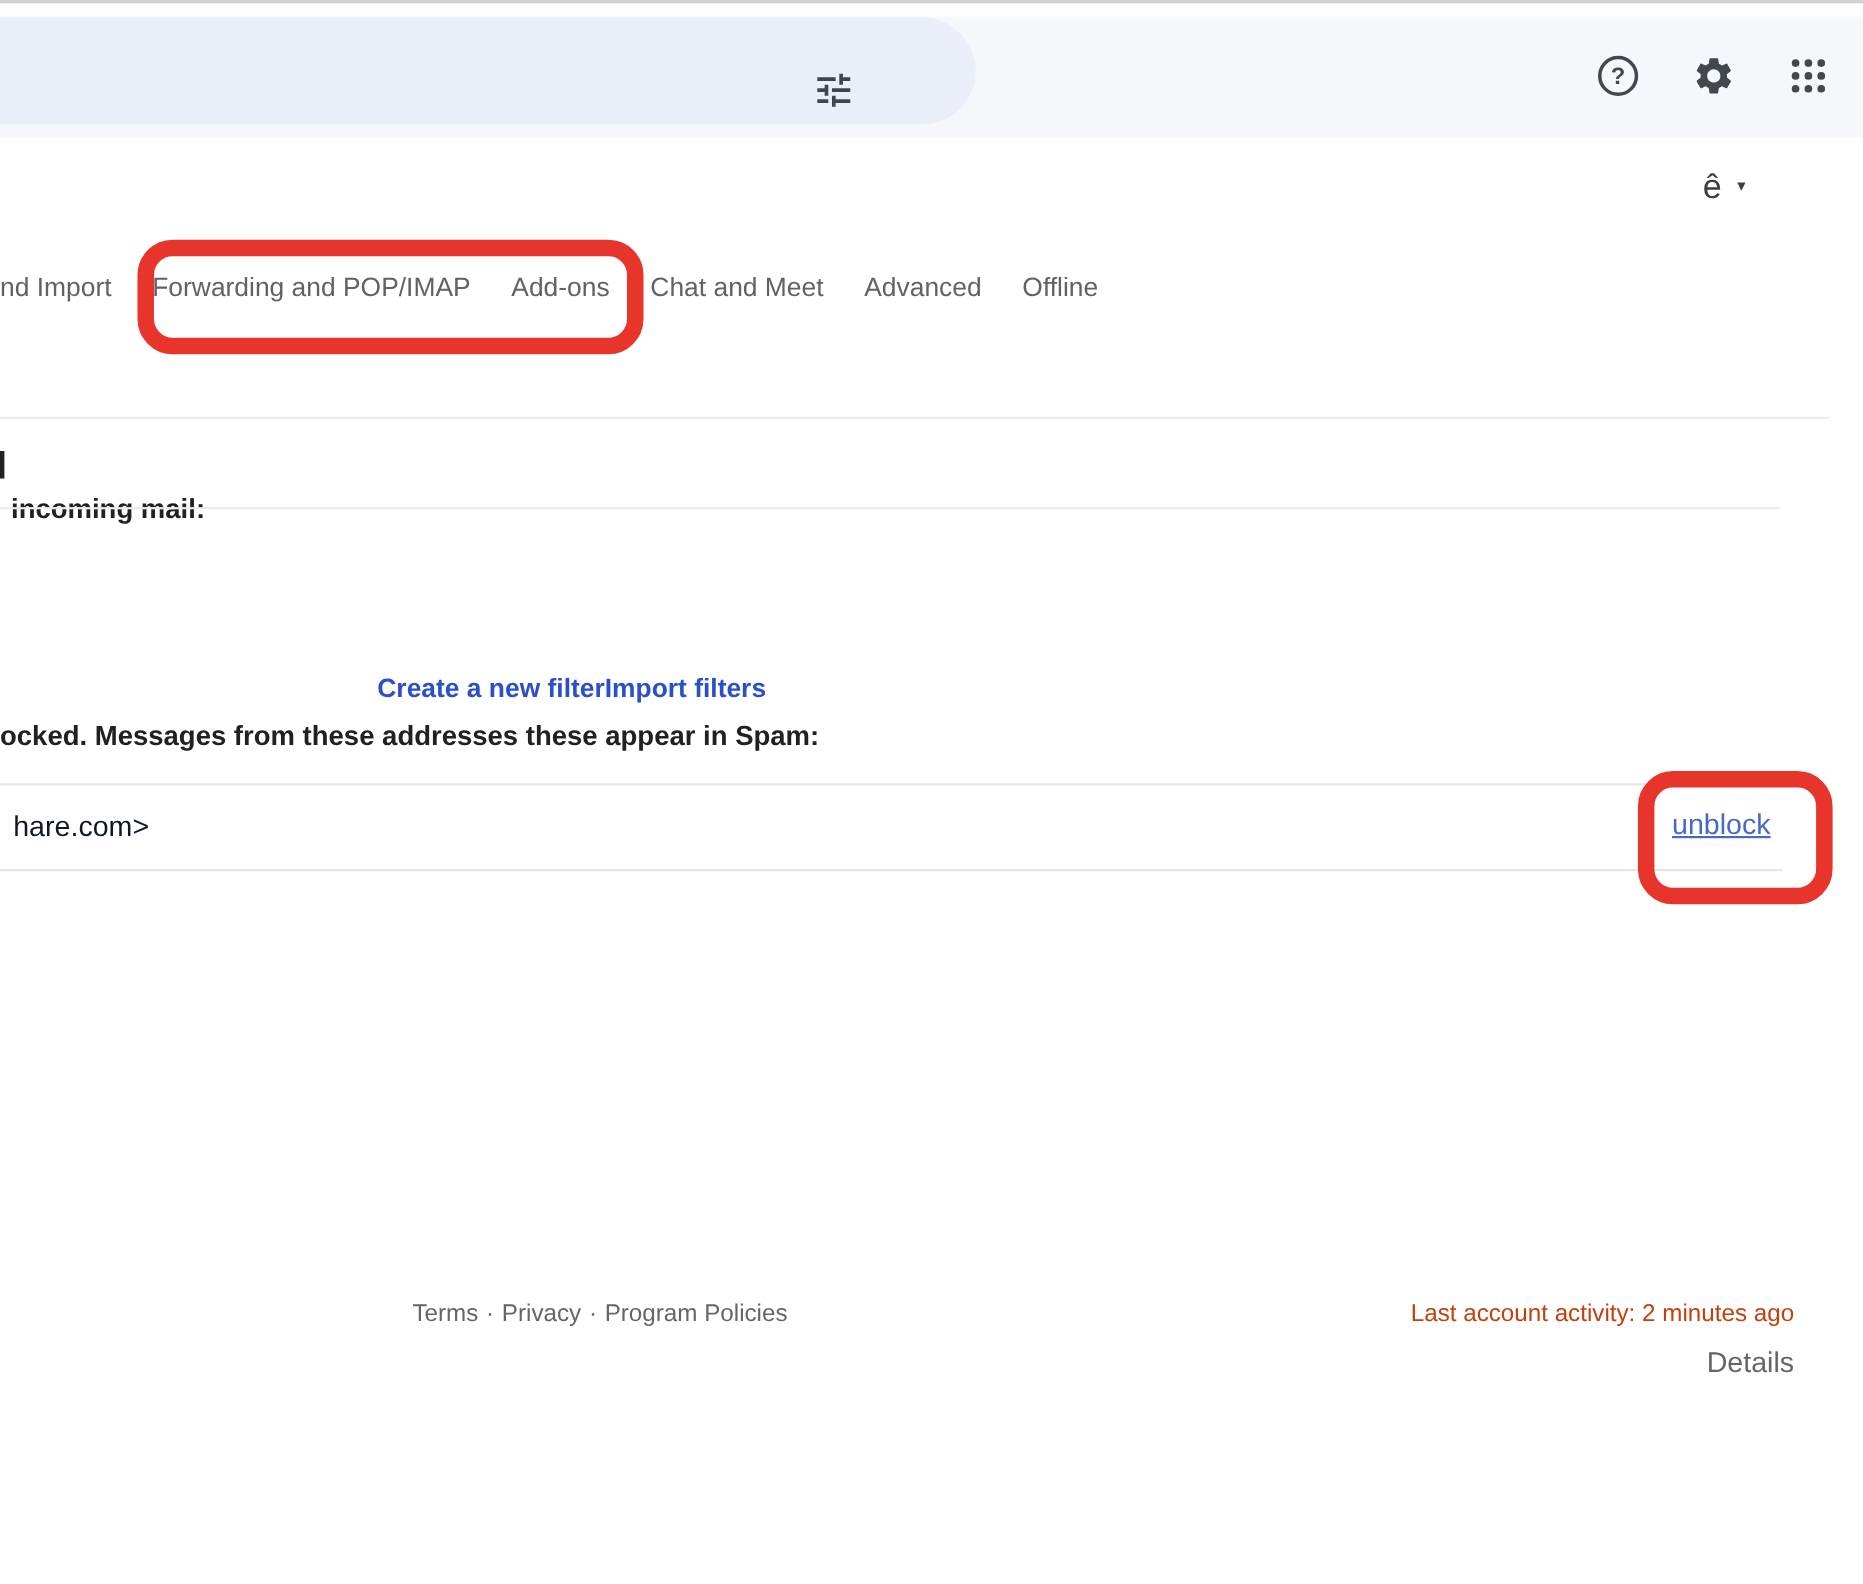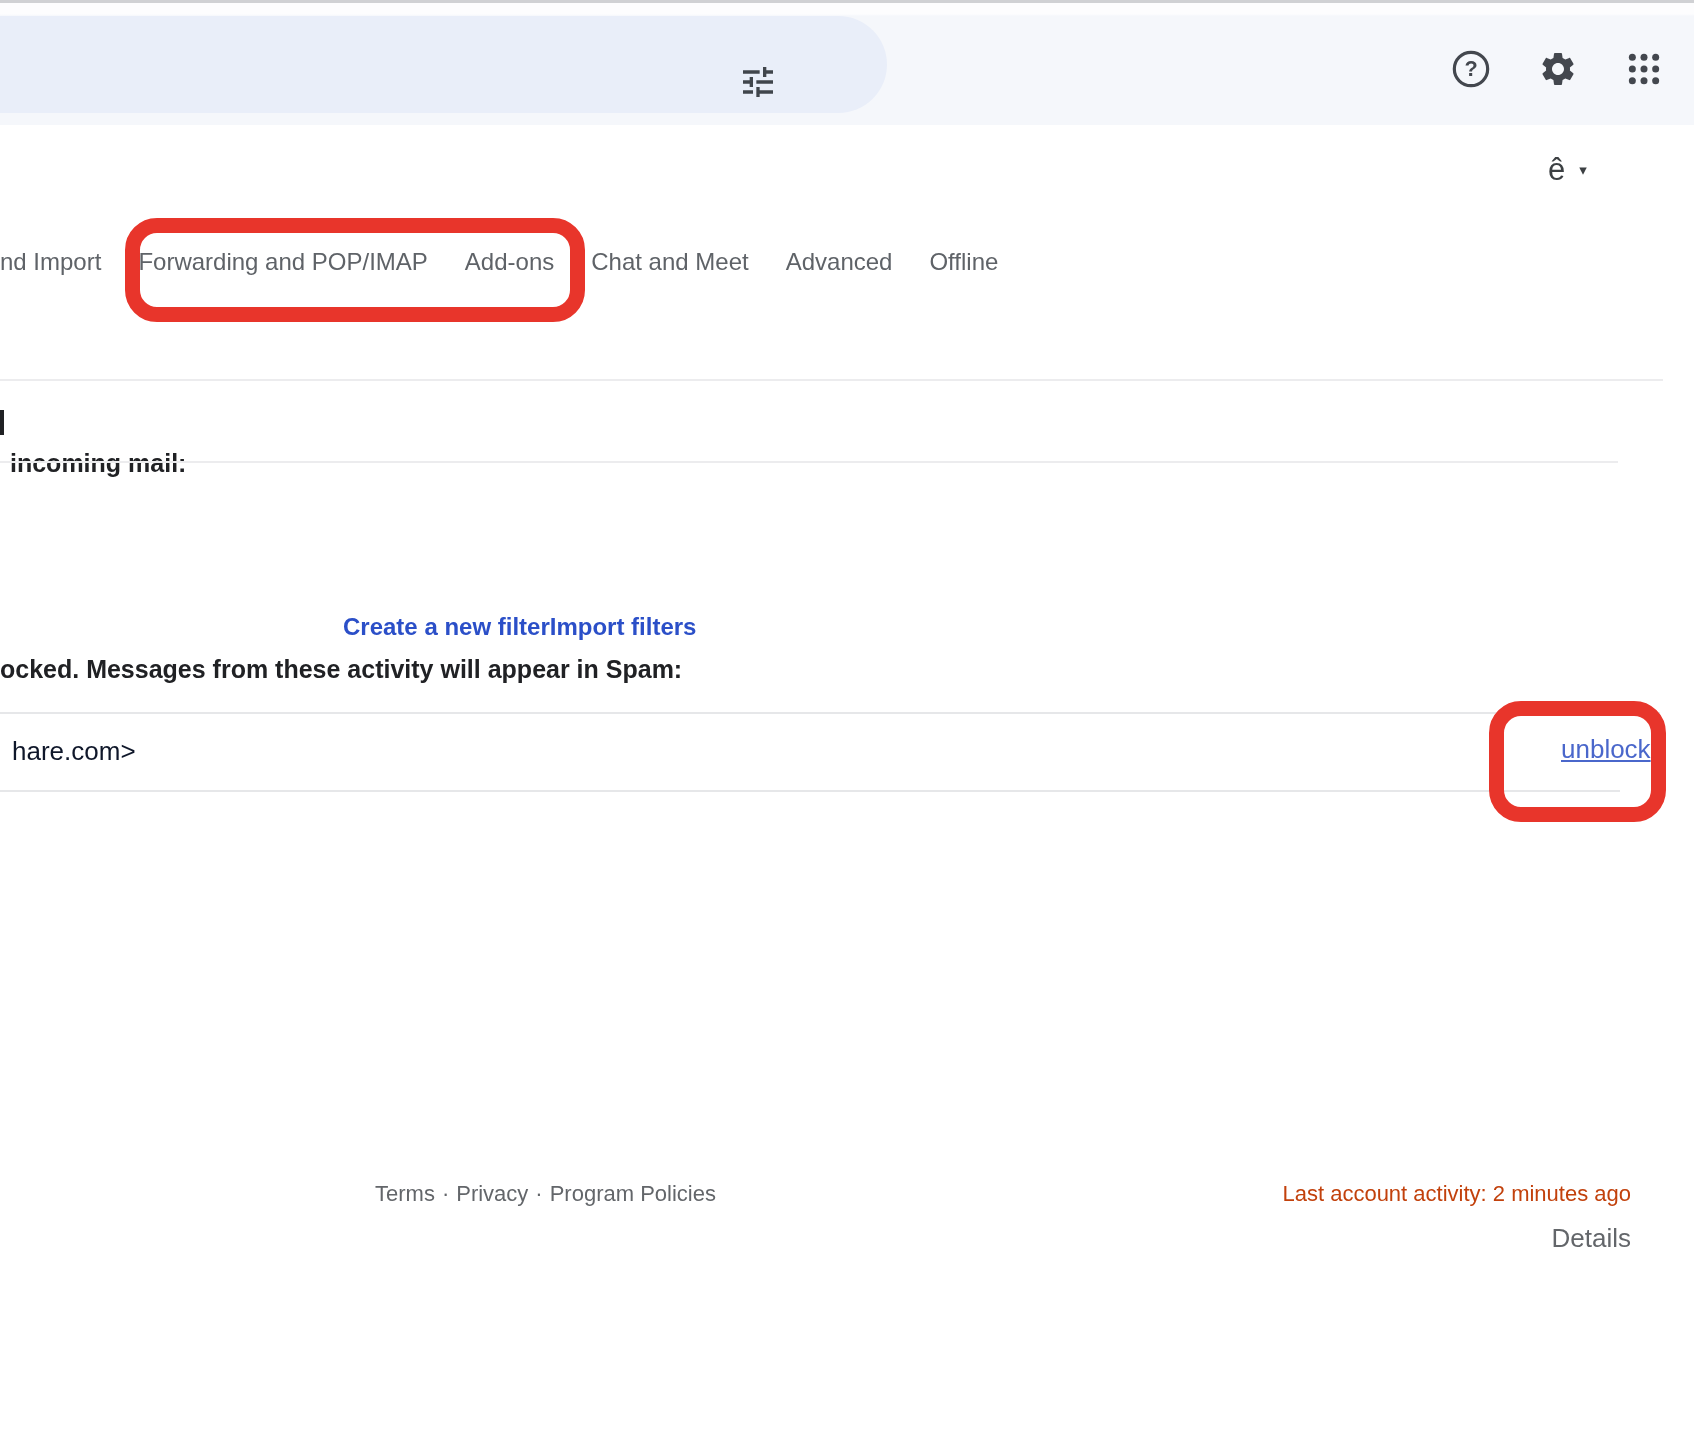--- a/index.html
+++ b/index.html
@@ -52,21 +52,21 @@
   .heading-blocked  { left:0;   top:655px; }
   .text-fragment { position:absolute; left:0; top:410px; width:4px; height:25px; background:#202124; }
 
   .filter-links { position:absolute; left:343px; top:613px; display:flex; }
   .filter-links a { font-size:24px; font-weight:700; color:#2b4fc8; text-decoration:none;
                     cursor:pointer; white-space:nowrap; }
 
   .blocked-address { position:absolute; left:0; top:736px; font-size:26px; color:#0f172a;
                      white-space:nowrap;padding-left:12px; }
   .unblock-link { position:absolute; left:1520px; top:734px; font-size:26px; color:#4a67cb;
-                  text-decoration:underline; cursor:pointer;margin-left:41px; }
+                  text-decoration:underline; cursor:pointer; }
 
   
   .footer-left { position:absolute; left:375px; top:1181px; font-size:22px; color:#63666a;
                  white-space:nowrap; }
   .footer-left a { color:#63666a; text-decoration:none; cursor:pointer; }
   .footer-sep { padding:0 7px; }
   .footer-activity { position:absolute; right:63px; top:1181px; font-size:22px; color:#c2410c;
                      text-align:center; white-space:nowrap; }
   .footer-details { position:absolute; right:63px; top:1223px; font-size:26px; color:#63666a;
                     text-align:right; cursor:pointer; }
@@ -140,21 +140,21 @@
 <div class="text-fragment"></div>
 <div class="h-bold heading-incoming">incoming mail:</div>
 
 <div class="divider divider-2"></div>
 
 <div class="filter-links">
   <a>Create a new filter</a>
   <a>Import filters</a>
 </div>
 
-<div class="h-bold heading-blocked">ocked. Messages from these activity will appear in Spam:</div>
+<div class="h-bold heading-blocked">ocked. Messages from these addresses these appear in Spam:</div>
 
 <div class="divider row-border-top"></div>
 <div class="blocked-address">hare.com&gt;</div>
 <a class="unblock-link">unblock</a>
 <div class="divider row-border-bottom"></div>
 
 <div class="annotation annotation-unblock"></div>
 
 <div class="footer-left">
   <a>Terms</a><span class="footer-sep">·</span><a>Privacy</a><span class="footer-sep">·</span><a>Program Policies</a>

